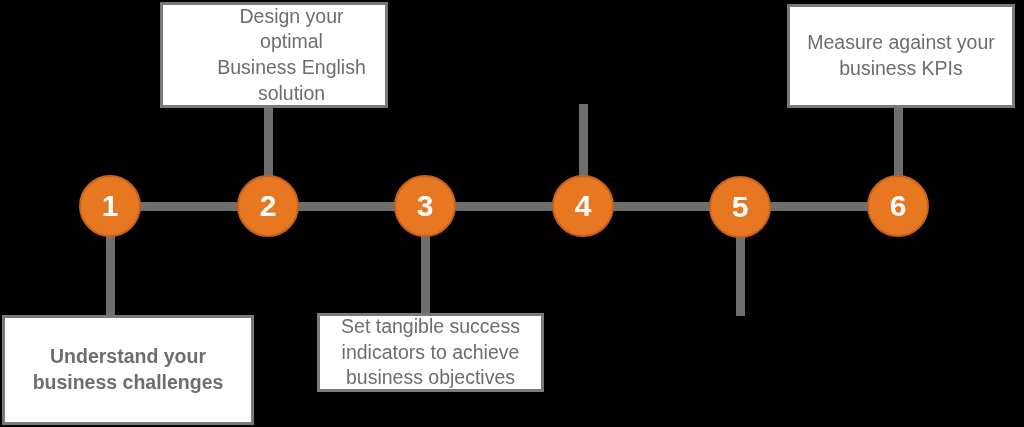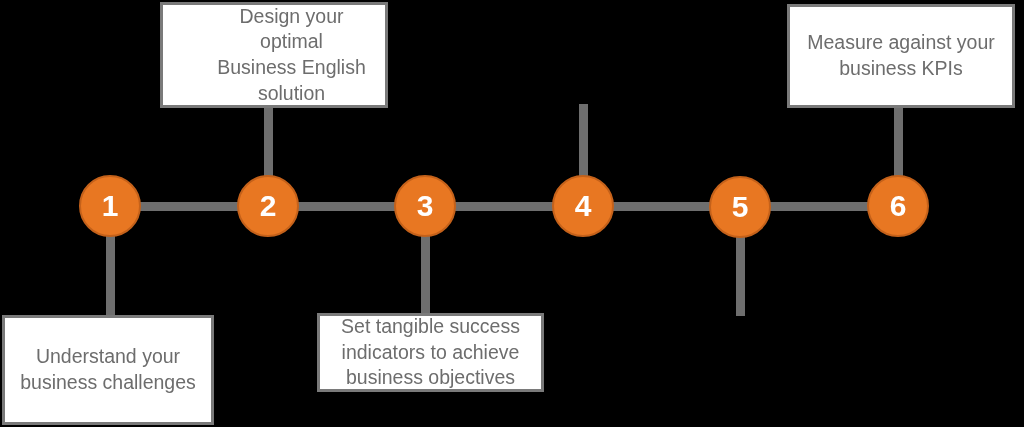--- a/index.html
+++ b/index.html
@@ -108,21 +108,21 @@
   <div class="node" style="left:552px; top:175px;">
     <span class="node-label">4</span>
   </div>
   <div class="node" style="left:709px; top:176px;">
     <span class="node-label">5</span>
   </div>
   <div class="node" style="left:867px; top:175px;">
     <span class="node-label">6</span>
   </div>
 
-  <div class="box" style="left:2px; top:315px; width:212px; height:110px;">
+  <div class="box" style="left:2px; top:315px; width:252px; height:110px;font-weight:bold;">
     <span class="box-text">Understand your
 business challenges</span>
   </div>
   <div class="box" style="left:317px; top:313px; width:227px; height:79px;">
     <span class="box-text">Set tangible success
 indicators to achieve
 business objectives</span>
   </div>
 
   <div class="box" style="left:160px; top:2px; width:228px; height:106px;padding-left:35px;">

